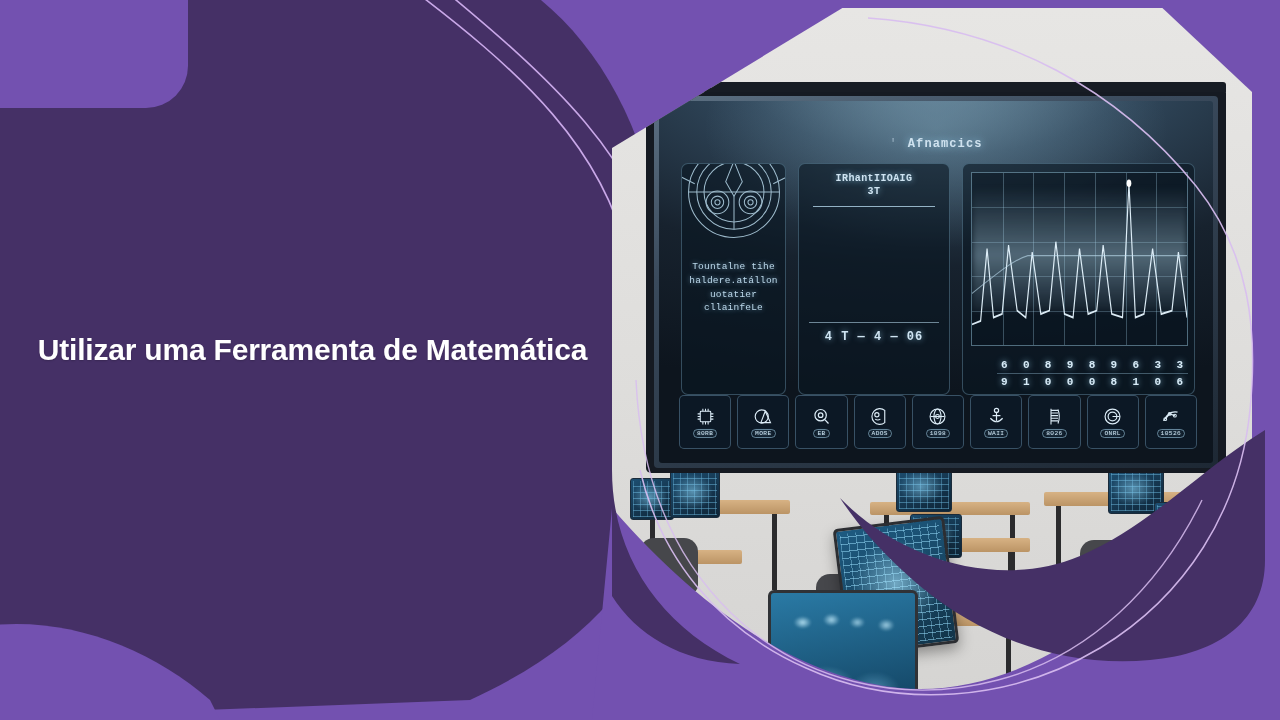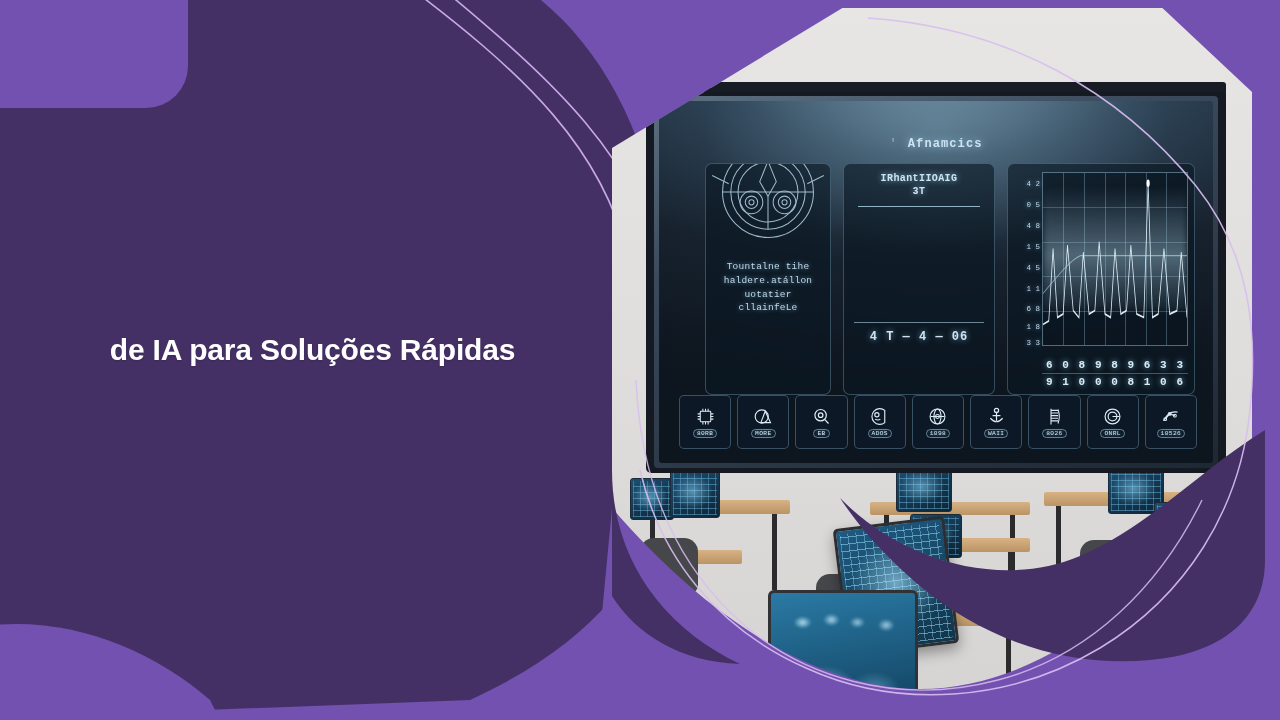--- a/index.html
+++ b/index.html
@@ -67,21 +67,21 @@
 
   .board-title  { position:absolute; top:36px; left:0; width:100%; text-align:center;
                   color:#cfe2ef; font-size:12px; letter-spacing:1.1px; font-weight:bold;
                   text-shadow:0 0 8px rgba(150,210,240,.85); }
   .board-title .tick { opacity:.55; margin-right:10px; font-weight:400; }
 
   
   .panels { position:absolute; left:22px; top:62px; right:18px; height:232px; display:flex; gap:12px; }
   .panel  { background:rgba(10,22,34,.62); border:1px solid rgba(150,205,235,.30);
             border-radius:7px; position:relative; overflow:hidden; }
-  .panel.left  { width:126px;margin-left:24px; }
+  .panel.left  { width:105px; }
   .panel.mid   { width:152px; }
   .panel.right { flex:1; }
 
   
   .tech-circle { position:absolute; left:50%; top:-34px; transform:translateX(-50%);
                  width:124px; height:124px; opacity:.95; }
   .panel-text  { position:absolute; left:6px; right:6px; top:96px; text-align:center;
                  color:#bcd8ea; font-size:9.5px; line-height:1.45;
                  text-shadow:0 0 5px rgba(140,200,235,.7); letter-spacing:.2px; }
   .panel-eq    { position:absolute; left:0; right:0; top:152px; text-align:center;
@@ -189,21 +189,21 @@
     <path fill="#7351b0" d="M -60,636 C 40,604 140,640 210,700 L 240,760 L -60,760 Z"></path>
 
     <path fill="none" stroke="#c9a8e8" stroke-width="1.6" d="M 400,-20 C 520,70 610,150 632,275 L 632,470
              C 634,580 700,668 810,712"></path>
     <path fill="none" stroke="#c9a8e8" stroke-width="1.6" d="M 432,-20 C 548,76 648,162 662,286"></path>
   </svg>
 
   <div class="logo-plate"></div>
 
   <div class="headline">
-    <span>de IA para Soluções Rápidas</span>
+    <span>Utilizar uma Ferramenta de Matemática</span>
   </div>
 
   <div class="photo-clip">
     <div class="photo">
       <div class="room-wall"></div>
 
       <div class="desk" style="left:28px;bottom:118px;width:150px;height:90px;">
         <div class="top" style="left:0;top:0;width:150px;height:14px;"></div>
         <div class="leg" style="left:10px;top:14px;height:76px;"></div>
         <div class="leg" style="left:132px;top:14px;height:76px;"></div>
@@ -323,31 +323,20 @@
                 <span>IRhantIIOAIG</span>
                 <span class="l2">3T</span>
               </div>
               <div class="mid-rule"></div>
               <div class="mid-rule2"></div>
               <div class="mid-foot">4 T — 4 — 06</div>
             </div>
 
             <div class="panel right">
               <div class="chart-box">
-                <div class="chart-yaxis">
-                  <span class="t" style="top:7%">4 2</span>
-                  <span class="t" style="top:19%">0 5</span>
-                  <span class="t" style="top:31%">4 8</span>
-                  <span class="t" style="top:43%">1 5</span>
-                  <span class="t" style="top:55%">4 5</span>
-                  <span class="t" style="top:67%">1 1</span>
-                  <span class="t" style="top:79%">6 8</span>
-                  <span class="t" style="top:89%">1 8</span>
-                  <span class="t" style="top:98%">3 3</span>
-                </div>
                 <div class="chart-plot">
                   <div class="chart-grid">
                     <div class="v" style="left:14.2%"></div>
                       <div class="v" style="left:28.5%"></div>
                     <div class="v" style="left:42.8%"></div>
                       <div class="v" style="left:57.1%"></div>
                     <div class="v" style="left:71.4%"></div>
                       <div class="v" style="left:85.7%"></div>
                     <div class="h" style="top:20%"></div>
                       <div class="h" style="top:40%"></div>

